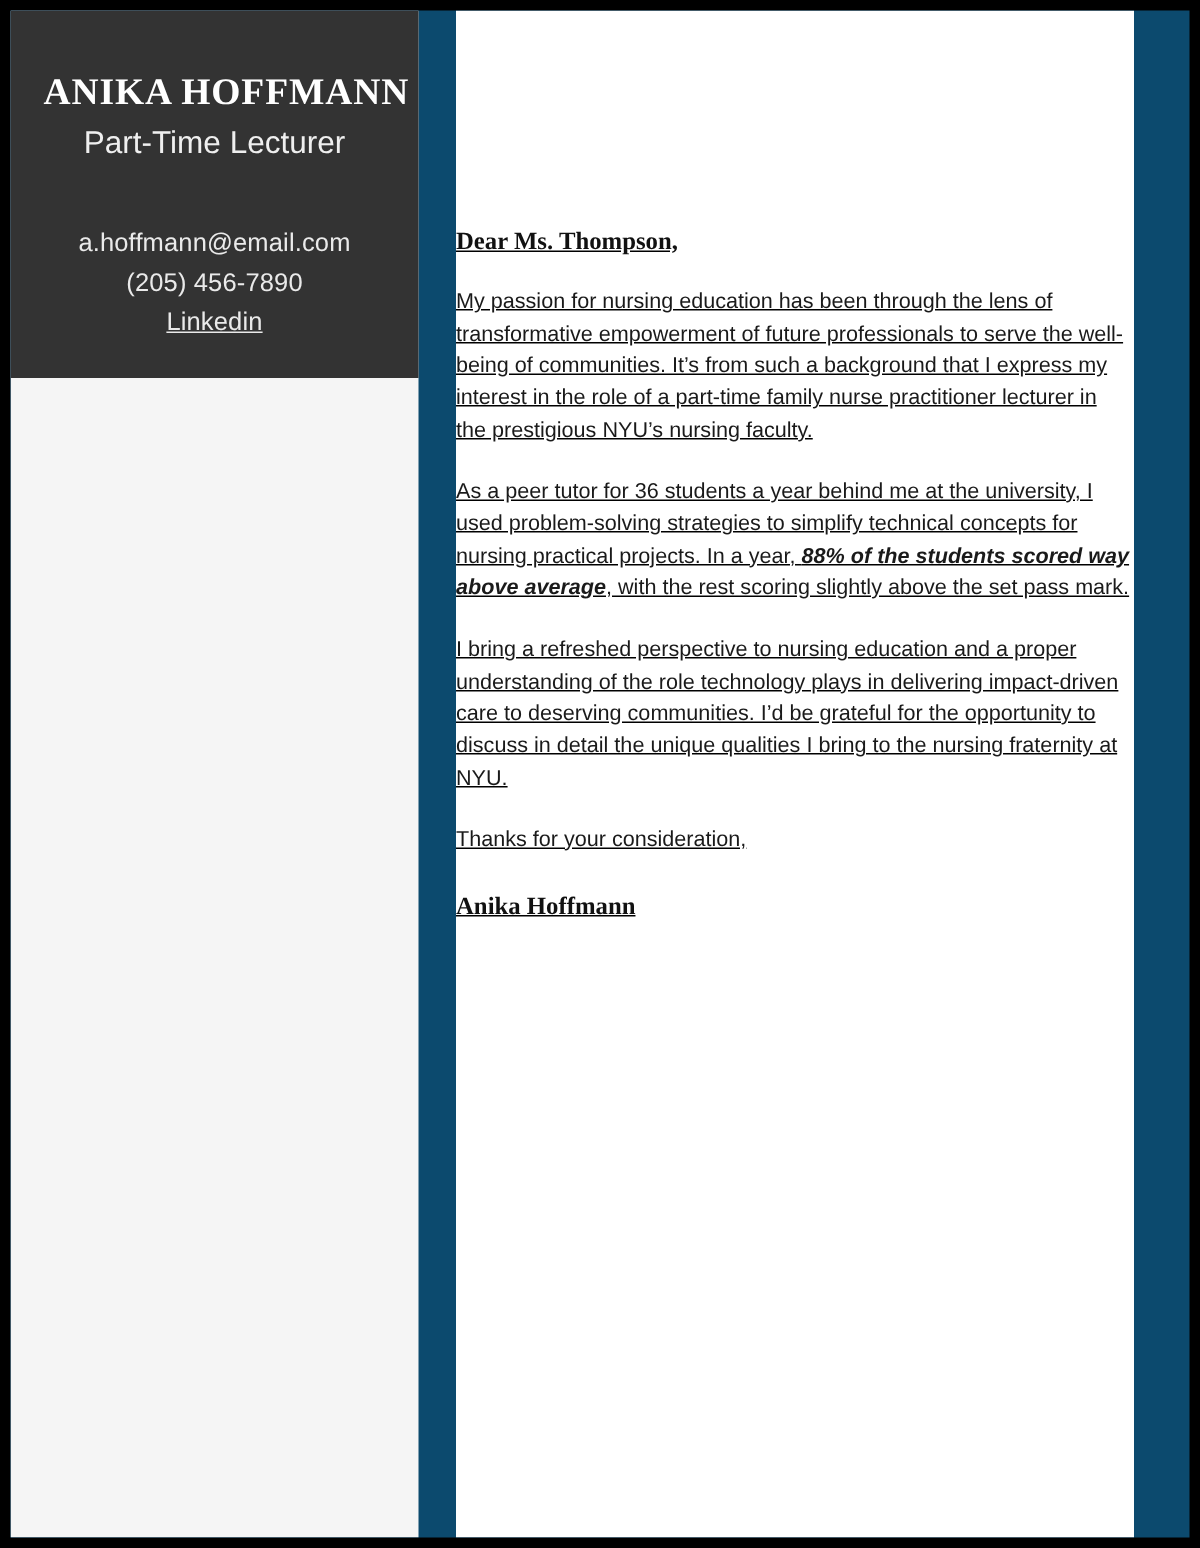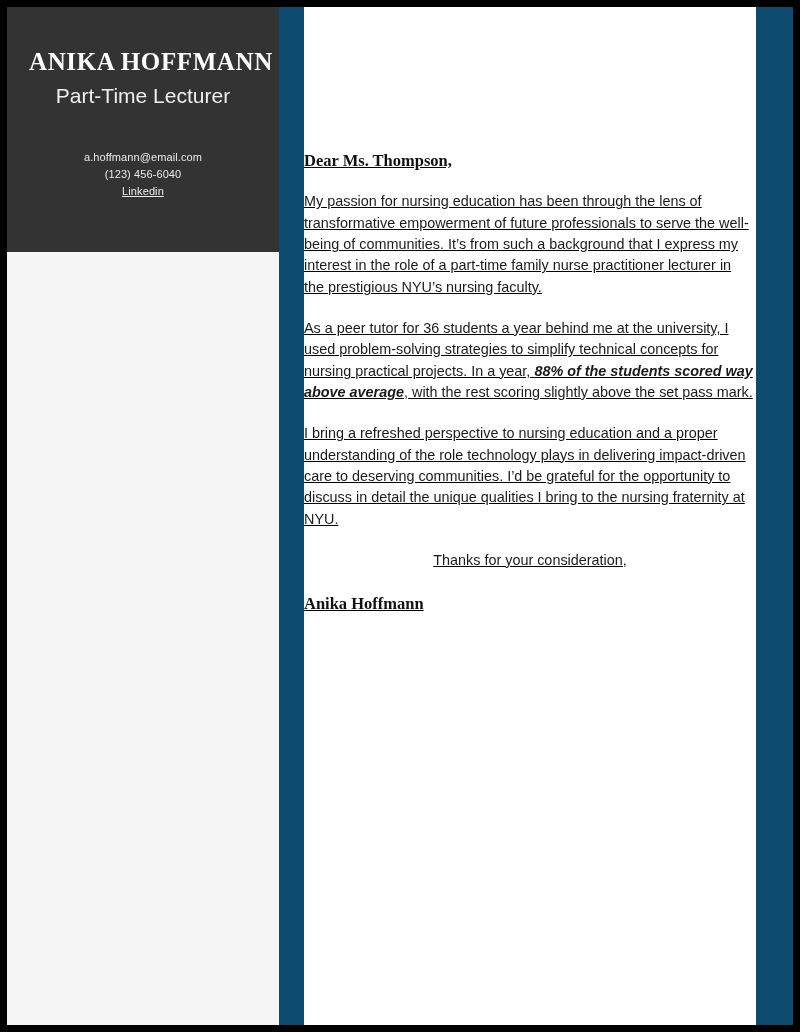--- a/index.html
+++ b/index.html
@@ -68,21 +68,21 @@
   }
 
   .contact-list {
     margin: 40px 0 0 0;
     padding: 0;
     list-style: none;
     text-align: center;
   }
 
   .contact-item {
-    font-size: 11px;
+    font-size: 17px;
     color: #eaeaea;
     line-height: 1.55;
     letter-spacing: 0.1px;
   }
 
   .contact-item.link {
     text-decoration: underline;
   }
 
   
@@ -120,21 +120,20 @@
     font-weight: bold;
     font-style: italic;
   }
 
   .closing-line {
     font-family: "Liberation Sans", sans-serif;
     font-size: 14.4px;
     color: #1a1a1a;
     line-height: 1.48;
     margin: 0 0 22px 0;
-    text-align: center;
   }
 
   .signature {
     font-family: "Liberation Serif", serif;
     font-weight: bold;
     font-size: 16.5px;
     color: #111111;
     margin: 0;
     line-height: 1.3;
   }
@@ -145,21 +144,21 @@
 <div class="page">
 
   <div class="sidebar-column">
 
     <div class="sidebar-header">
       <h1 class="name-heading">ANIKA HOFFMANN</h1>
       <p class="job-title">Part-Time Lecturer</p>
 
       <ul class="contact-list">
         <li class="contact-item">a.hoffmann@email.com</li>
-        <li class="contact-item">(123) 456-6040</li>
+        <li class="contact-item">(205) 456-7890</li>
         <li class="contact-item link">Linkedin</li>
       </ul>
     </div>
 
   </div>
 
   <div class="letter-body">
 
     <p class="salutation">Dear Ms. Thompson,</p>
 

